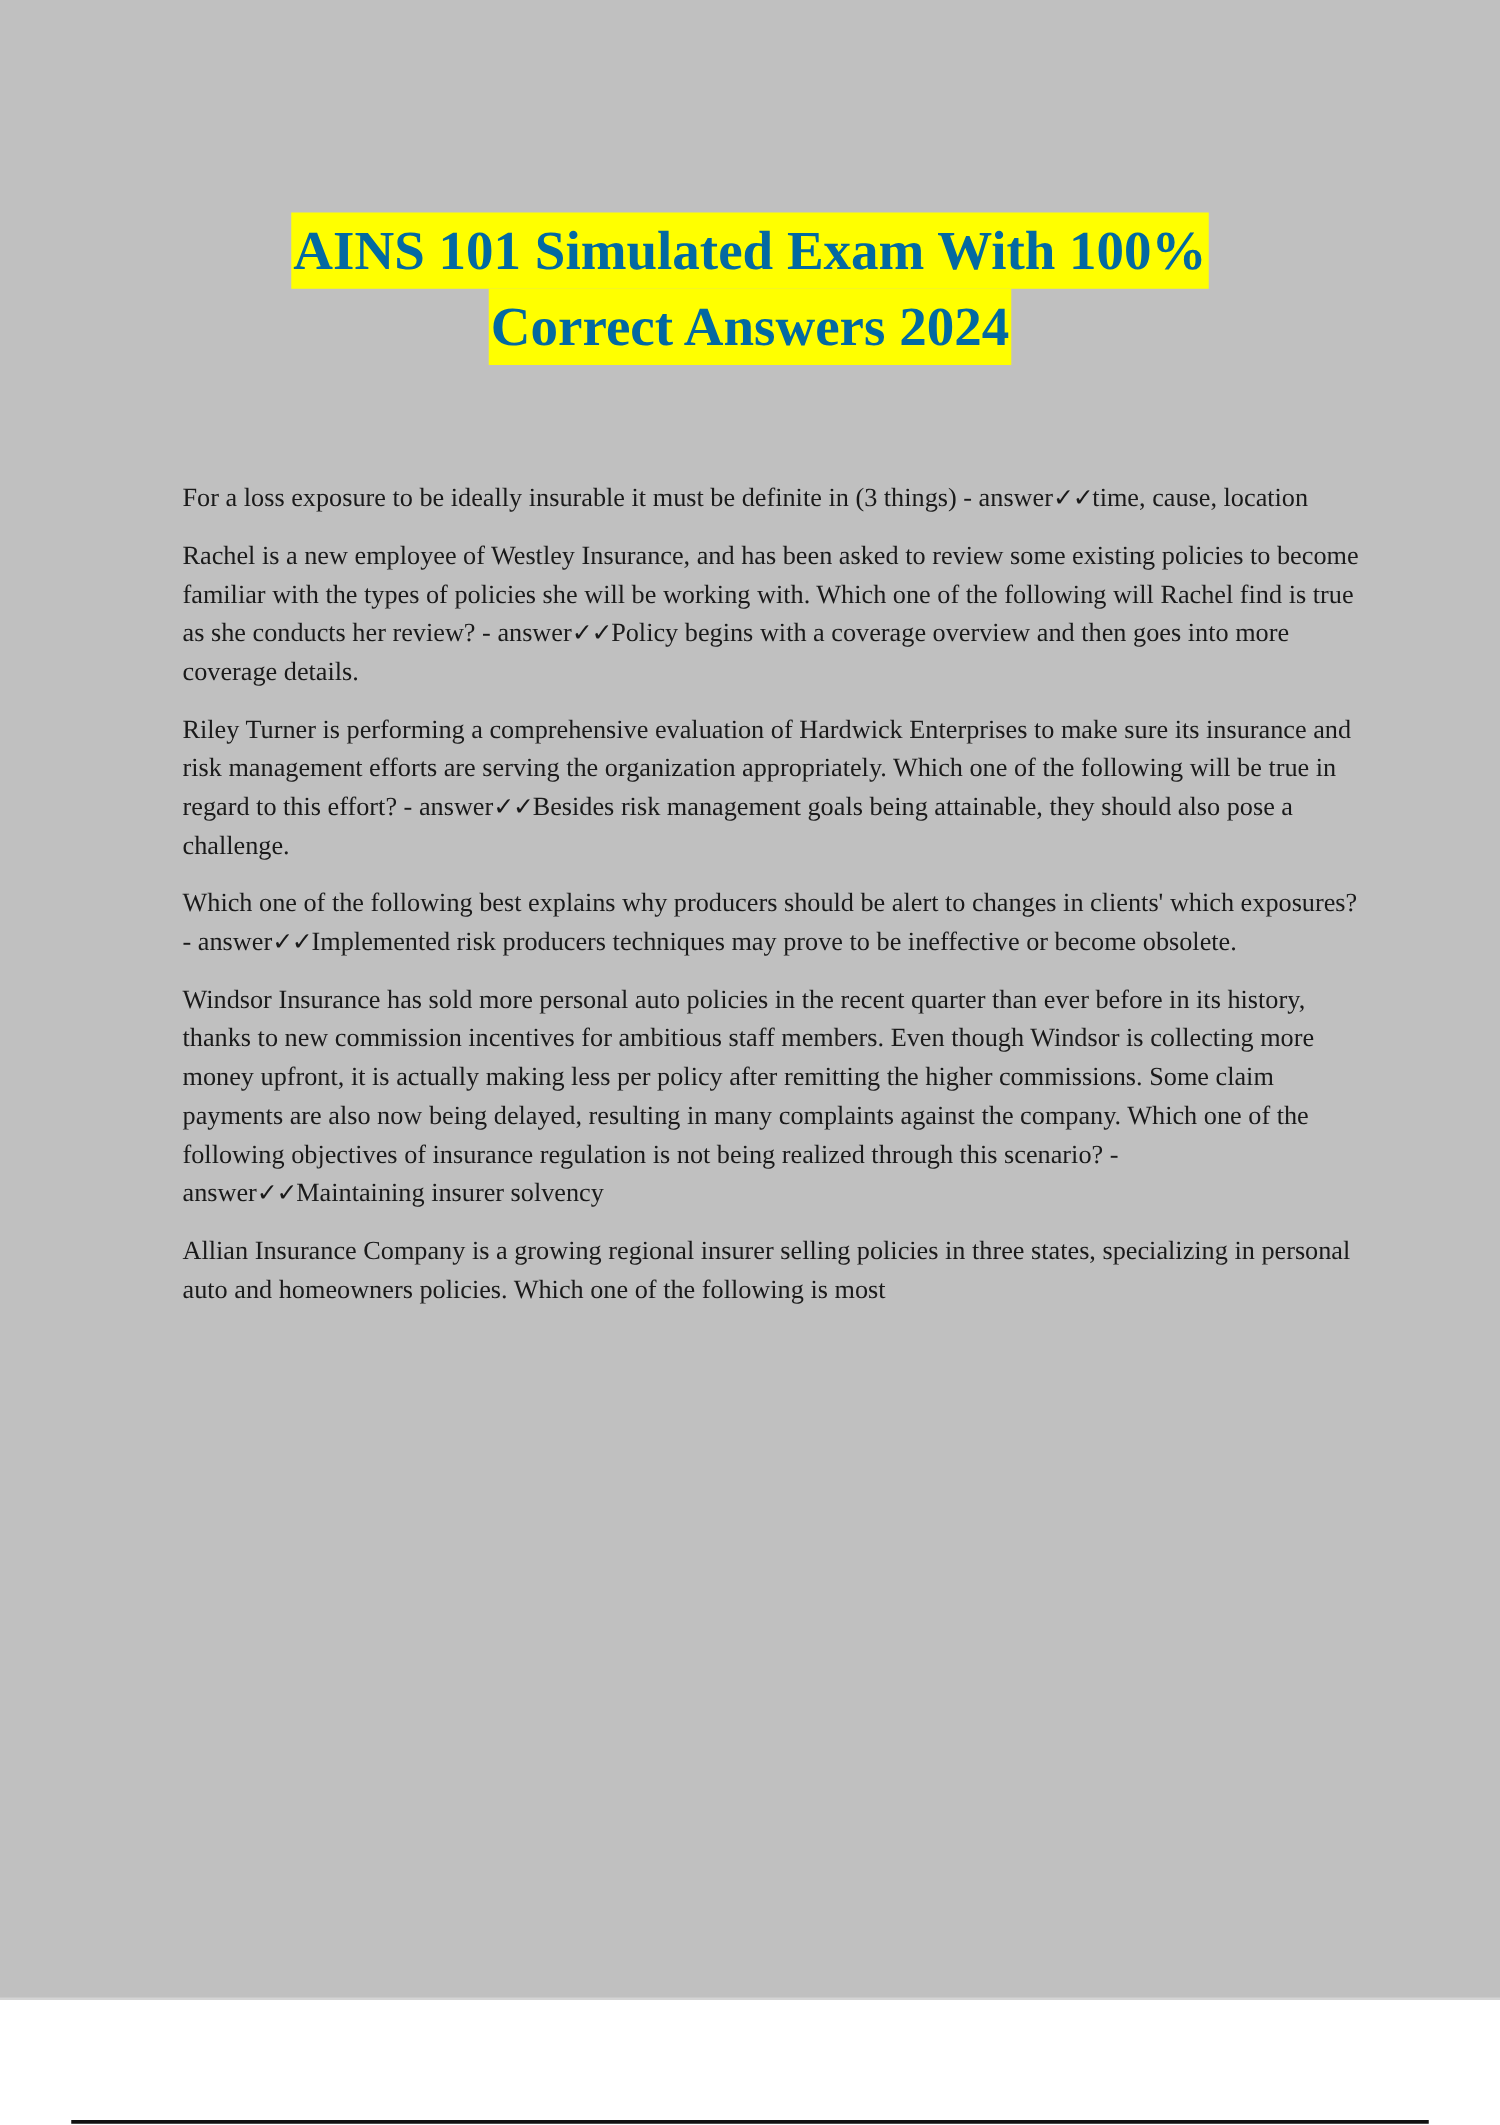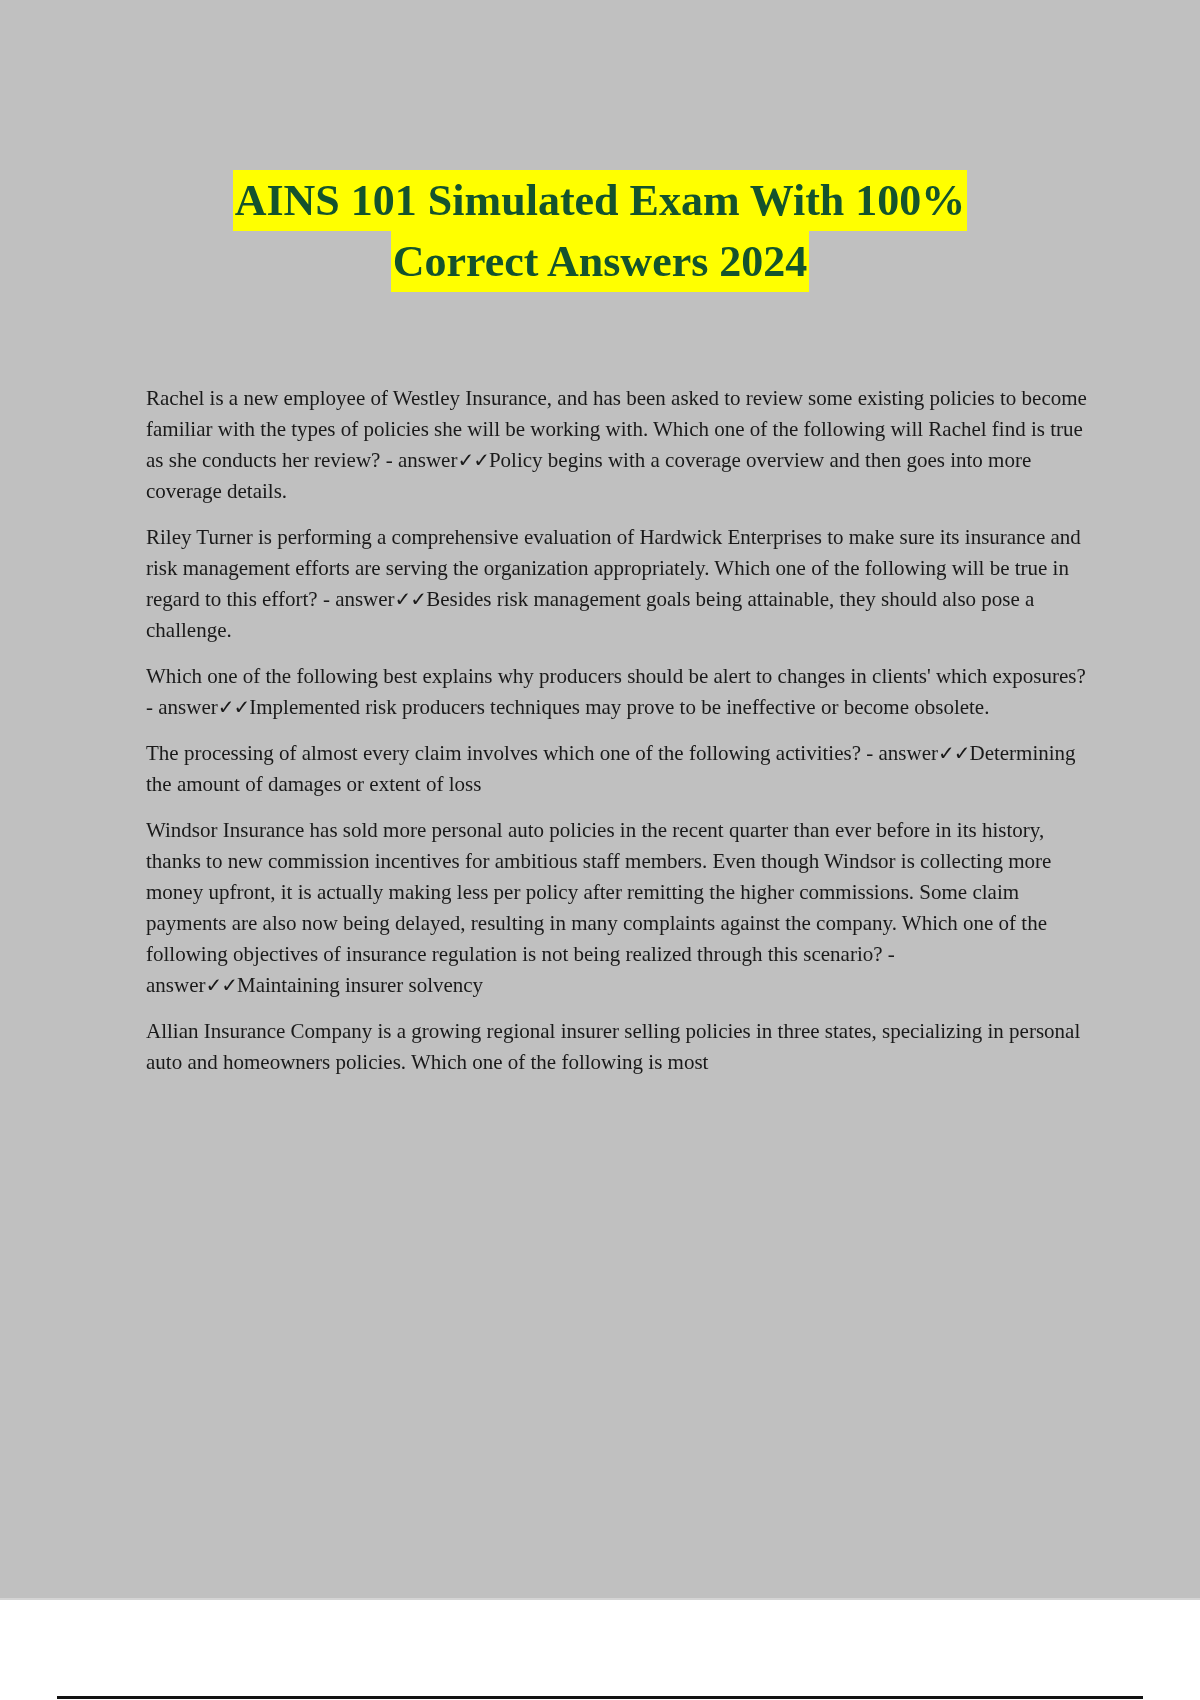--- a/index.html
+++ b/index.html
@@ -22,21 +22,21 @@
     .title-block {
       position: absolute;
       left: 0;
       top: 170px;
       width: 1200px;
       text-align: center;
       font-family: "Liberation Serif", serif;
       font-weight: bold;
       font-size: 44px;
       line-height: 61px;
-      color: #14532d;
+      color: #0369a1;
     }
     .title-line {
       display: inline-block;
       background: #ffff00;
       padding: 0 2px;
       margin: 0;
     }
     .content {
       position: absolute;
       left: 146px;
@@ -75,30 +75,30 @@
 </head>
 <body>
 
 <div class="page">
   <div class="title-block">
     <span class="title-line">AINS 101 Simulated Exam With 100%</span><br>
     <span class="title-line">Correct Answers 2024</span>
   </div>
 
   <div class="content">
+    <p class="qa"><span>For a loss exposure to be ideally insurable it must be definite in (3 things) - </span><span>answer</span><span class="check">✓✓</span><span>time, cause, location</span></p>
 
 
     <p class="qa"><span>Rachel is a new employee of Westley Insurance, and has been asked to review some existing policies to become familiar with the types of policies she will be working with. Which one of the following will Rachel find is true as she conducts her review? - </span><span>answer</span><span class="check">✓✓</span><span>Policy begins with a coverage overview and then goes into more coverage details.</span></p>
 
     <p class="qa"><span>Riley Turner is performing a comprehensive evaluation of Hardwick Enterprises to make sure its insurance and risk management efforts are serving the organization appropriately. Which one of the following will be true in regard to this effort? - </span><span>answer</span><span class="check">✓✓</span><span>Besides risk management goals being attainable, they should also pose a challenge.</span></p>
 
 
     <p class="qa"><span>Which one of the following best explains why producers should be alert to changes in clients' which exposures? - </span><span>answer</span><span class="check">✓✓</span><span>Implemented risk producers techniques may prove to be ineffective or become obsolete.</span></p>
 
-    <p class="qa"><span>The processing of almost every claim involves which one of the following activities? - </span><span>answer</span><span class="check">✓✓</span><span>Determining the amount of damages or extent of loss</span></p>
 
 
     <p class="qa"><span>Windsor Insurance has sold more personal auto policies in the recent quarter than ever before in its history, thanks to new commission incentives for ambitious staff members. Even though Windsor is collecting more money upfront, it is actually making less per policy after remitting the higher commissions. Some claim payments are also now being delayed, resulting in many complaints against the company. Which one of the following objectives of insurance regulation is not being realized through this scenario? - </span><span>answer</span><span class="check">✓✓</span><span>Maintaining insurer solvency</span></p>
 
     <p class="qa"><span>Allian Insurance Company is a growing regional insurer selling policies in three states, specializing in personal auto and homeowners policies. Which one of the following is most</span></p>
   </div>
 </div>
 
 <div class="bottom-area">
   <div class="rule"></div>

